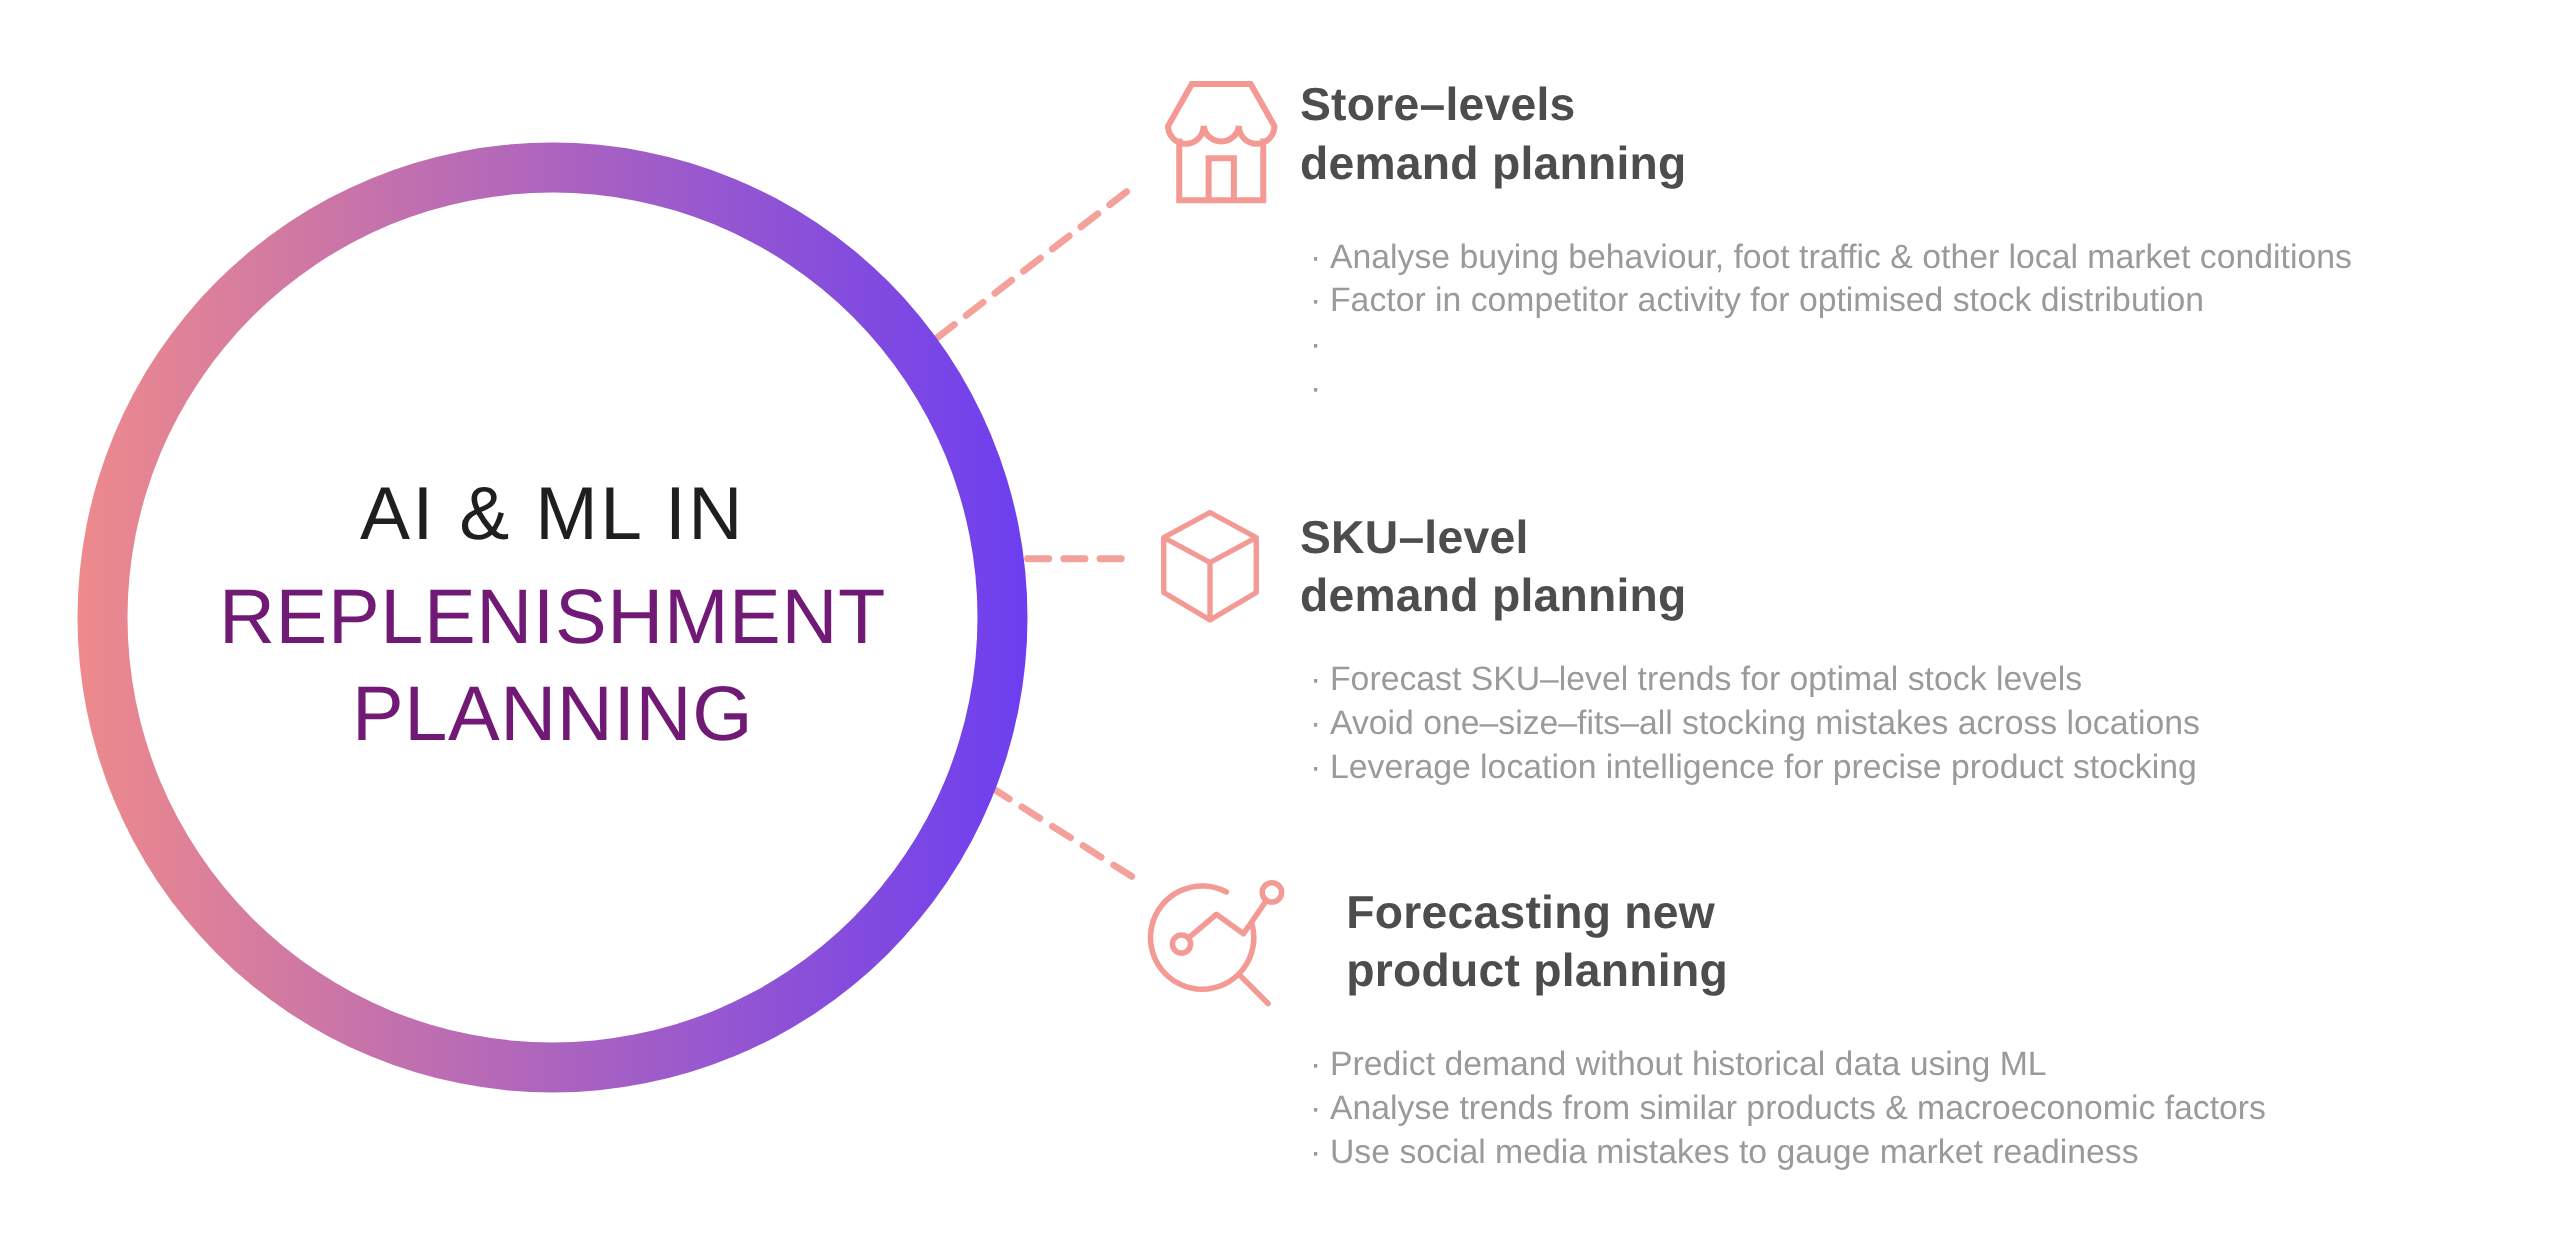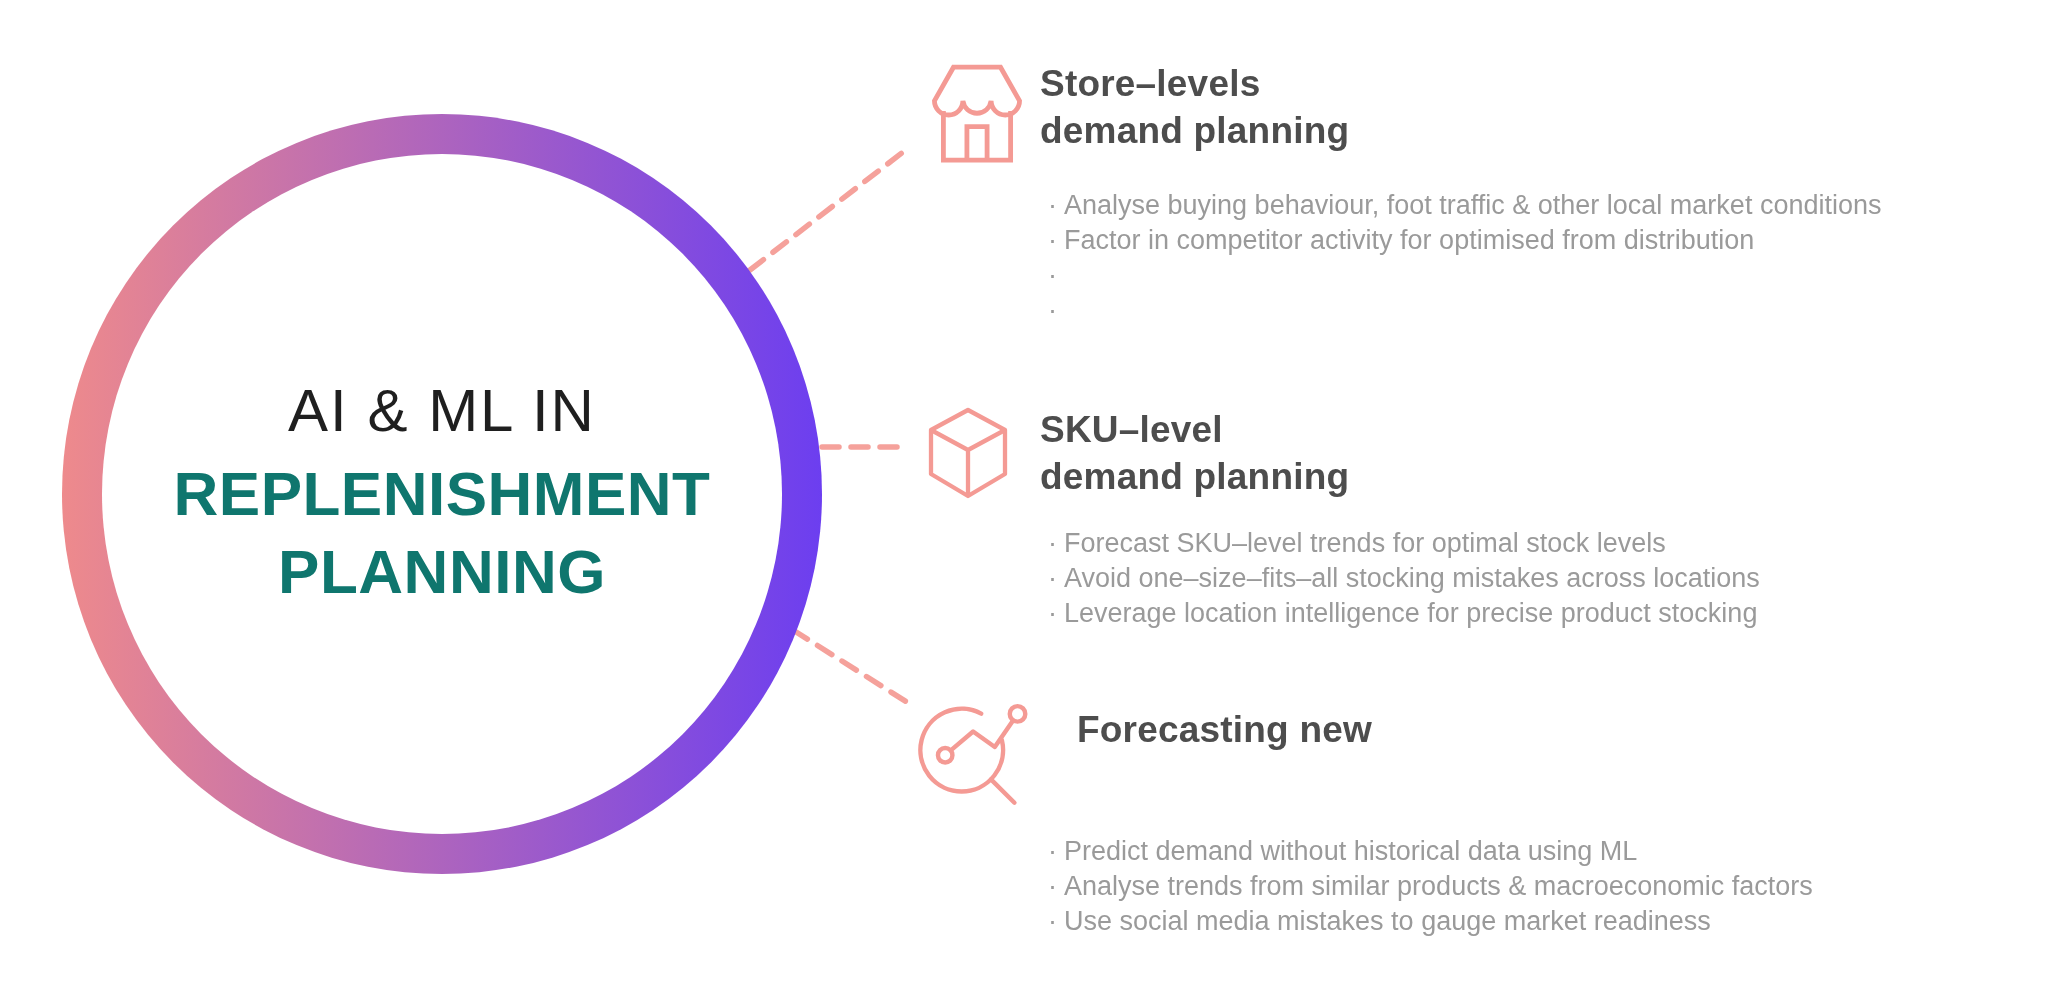--- a/index.html
+++ b/index.html
@@ -26,22 +26,22 @@
     position:absolute;left:40px;top:40px;right:40px;bottom:40px;
     border-radius:50%;background:#ffffff;
     display:flex;flex-direction:column;align-items:center;justify-content:center;
     text-align:left;
   }
   .circle-line1{
     font-size:60px;font-weight:400;letter-spacing:2px;
     color:#1F1F1F;line-height:68px;margin-bottom:10px;
   }
   .circle-line2{
-    font-size:62px;font-weight:700;letter-spacing:0.5px;
-    color:#0f766e;line-height:78px;
+    font-size:62px;font-weight:400;letter-spacing:0.5px;
+    color:#701a75;line-height:78px;
   }
   
   .section{position:absolute;width:1120px;}
   .section .icon{position:absolute;left:0;}
   .section h2{
     position:absolute;left:122px;margin:0;
     font-size:37px;font-weight:700;color:#4D4D4D;line-height:47px;
     letter-spacing:0.2px;white-space:nowrap;
   }
   .bullets{
@@ -94,21 +94,21 @@
       <path class="icon-stroke" d="M41 93 V63 H59 V93"></path>
     </svg>
     <h2><span>Store–levels</span><br><span>demand planning</span></h2>
     <ul class="bullets">
       <li>
           <span class="dot">·</span>
           <span>Analyse buying behaviour, foot traffic &amp; other local market conditions</span>
         </li>
       <li>
           <span class="dot">·</span>
-          <span>Factor in competitor activity for optimised from distribution</span>
+          <span>Factor in competitor activity for optimised stock distribution</span>
         </li>
       <li>
           <span class="dot">·</span>
         </li>
       <li>
           <span class="dot">·</span>
         </li>
     </ul>
   </div>
 
@@ -135,21 +135,21 @@
   </div>
 
   <div class="section s3">
     <svg class="icon" width="124" height="124" viewBox="0 0 120 120">
       <path class="icon-stroke" stroke-width="4.6" stroke-linecap="round" d="M90.8 52.3 A40 40 0 1 1 70.8 26.7"></path>
       <line class="icon-stroke" stroke-width="4.6" stroke-linecap="round" x1="80.3" y1="90.3" x2="103" y2="113"></line>
       <circle class="icon-stroke" stroke-width="4.6" cx="36" cy="67" r="7"></circle>
       <circle class="icon-stroke" stroke-width="4.6" cx="106" cy="27" r="7.5"></circle>
       <path class="icon-stroke" stroke-width="4.6" stroke-linejoin="round" stroke-linecap="round" d="M41.7 62.1 L63 44 L84 59 L101.5 33.6"></path>
     </svg>
-    <h2><span>Forecasting new</span><br></h2>
+    <h2><span>Forecasting new</span><br><span>product planning</span></h2>
     <ul class="bullets">
       <li>
           <span class="dot">·</span>
           <span>Predict demand without historical data using ML</span>
         </li>
       <li>
           <span class="dot">·</span>
           <span>Analyse trends from similar products &amp; macroeconomic factors</span>
         </li>
       <li>

